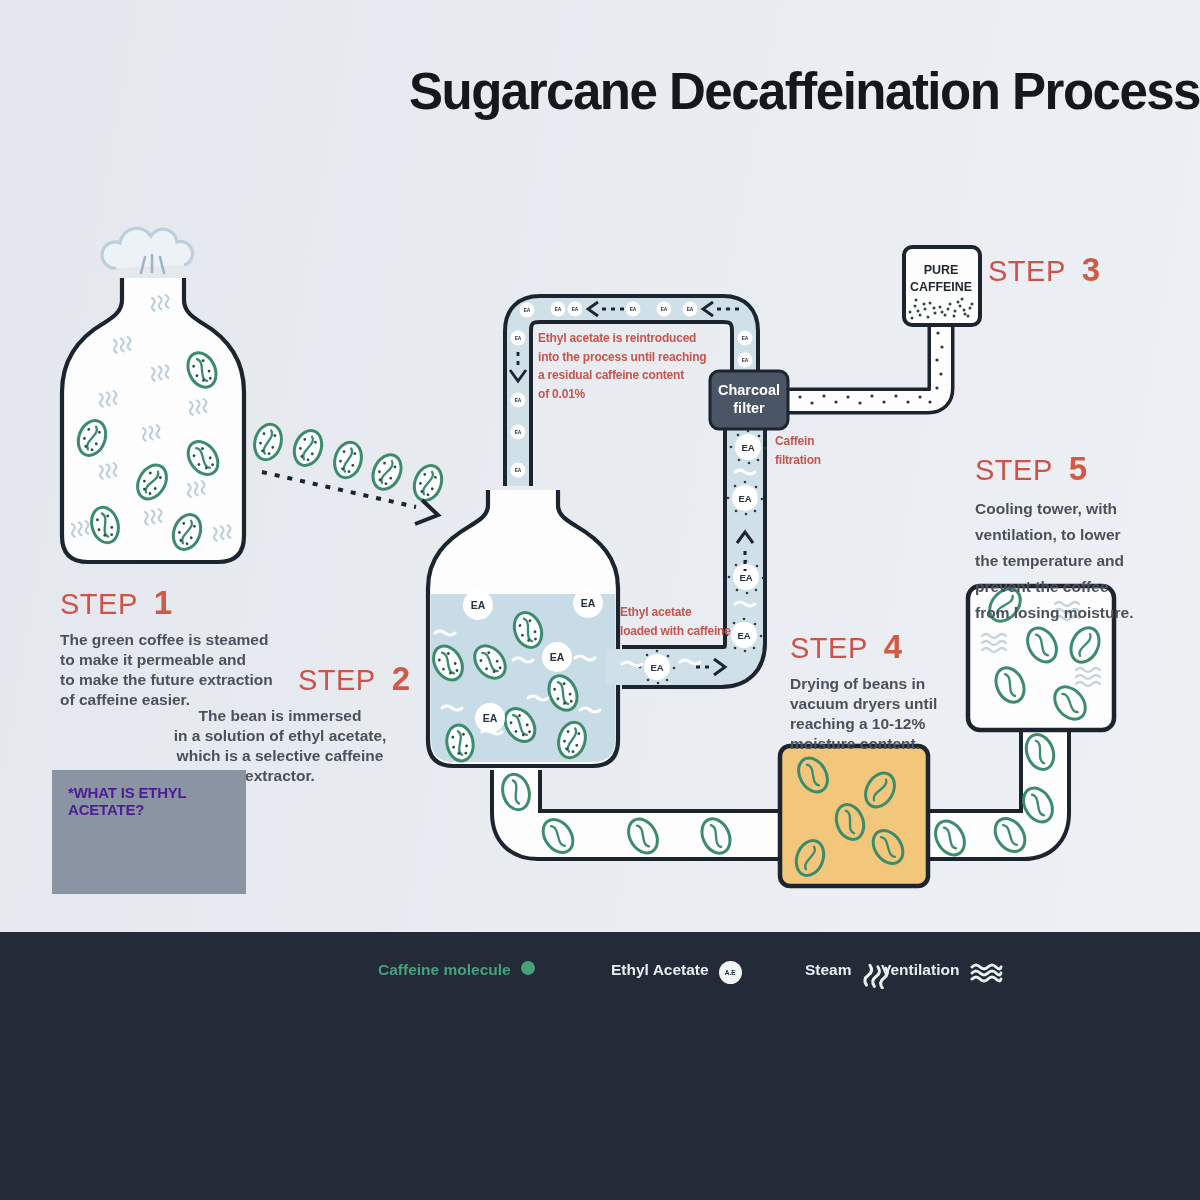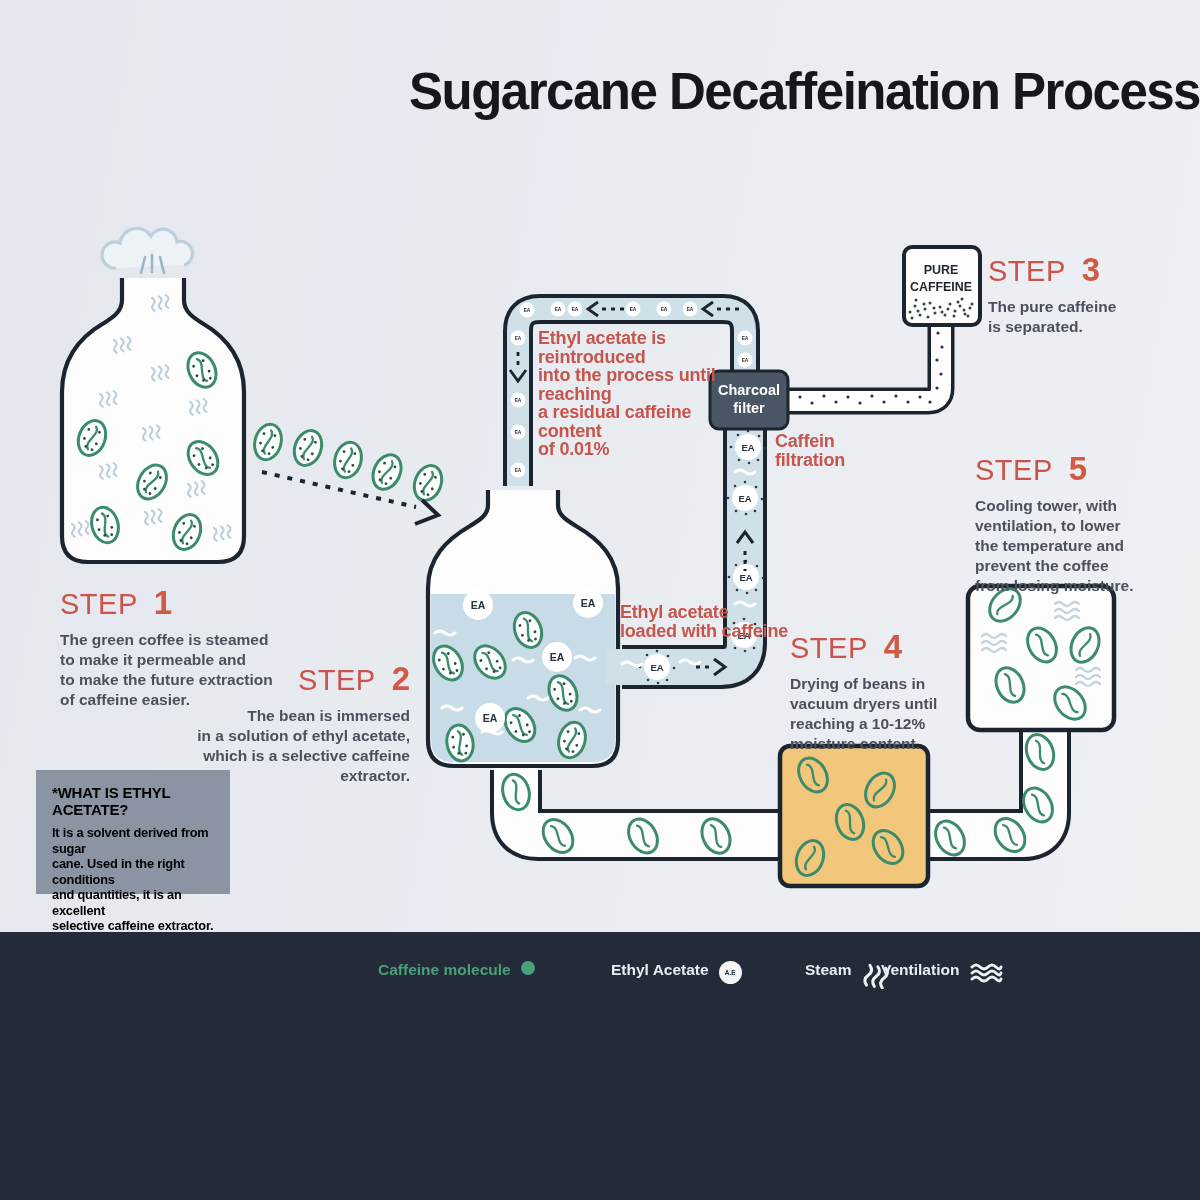--- a/index.html
+++ b/index.html
@@ -8,25 +8,25 @@
          background:linear-gradient(100deg,#e4e7ed,#e9ecf1 55%,#eef0f4)}
   #title{position:absolute;left:0;top:62px;width:1200px;margin:0;text-align:right;
          font-size:51px;font-weight:800;letter-spacing:-1.5px;color:#14171c}
   #dg{position:absolute;left:0;top:0}
   .step{position:absolute;color:#4b515c}
   .step .tt{display:flex;align-items:baseline;gap:16px;color:#cb5349}
   .step.r .tt{justify-content:flex-end}
   .sl{font-size:29px;font-weight:400;letter-spacing:.5px}
   .sn{font-size:33px;font-weight:800;color:#cf5b44}
   .bd{margin-top:8px;font-size:15.5px;font-weight:700;line-height:20px;white-space:pre-line}
-  .step.r .bd{text-align:right}
-  .red{position:absolute;color:#c6554d;font-weight:700;font-size:18px;line-height:18.5px;
+  .step.r .bd{text-align:center}
+  .red{position:absolute;color:#c6554d;font-weight:700;font-size:12px;line-height:18.5px;
        letter-spacing:-.2px;white-space:pre-line}
-  .info{position:absolute;left:36px;top:770px;width:194px;height:124px;background:#8b94a3;
-        box-sizing:border-box;padding:14px 16px;color:#000000}
+  .info{position:absolute;left:52px;top:770px;width:194px;height:124px;background:#8b94a3;
+        box-sizing:border-box;padding:14px 16px;color:#4c1d95}
   .info h3{margin:0;font-size:15px;letter-spacing:-.2px}
   .info p{margin:7px 0 0;font-size:12.8px;line-height:15.5px;font-weight:600;
           letter-spacing:-.2px;white-space:pre-line}
   .dark{position:absolute;left:0;top:932px;width:1200px;height:268px;background:#222b37}
   .leg{position:absolute;top:961px;display:flex;gap:10px;
        font-size:15.5px;font-weight:700;color:#e9edf2;height:26px}
   .leg.green{color:#49a17b}
   .dot{width:14px;height:14px;border-radius:50%;background:#49a17b}
   .badge{width:23px;height:23px;border-radius:50%;background:#f2f4f6;color:#222b37;
          font-size:6.5px;font-weight:800;display:flex;align-items:center;justify-content:center}
@@ -397,62 +397,56 @@
 in a solution of ethyl acetate,
 which is a selective caffeine
 extractor.</div>
   </div>
 
   <div class="step" style="left:988px;top:251px;width:180px">
     <div class="tt">
       <span class="sl">STEP</span>
       <span class="sn">3</span>
     </div>
-    <div class="bd">The pure caffeine
-is separated.</div>
   </div>
 
   <div class="step" style="left:790px;top:628px;width:170px">
     <div class="tt">
       <span class="sl">STEP</span>
       <span class="sn">4</span>
     </div>
     <div class="bd">Drying of beans in
 vacuum dryers until
 reaching a 10-12%
 moisture content.</div>
   </div>
 
   <div class="step" style="left:975px;top:450px;width:170px">
     <div class="tt">
       <span class="sl">STEP</span>
       <span class="sn">5</span>
     </div>
-    <div class="bd" style="line-height:20px">Cooling tower, with
+    <div class="bd" style="line-height:26px">Cooling tower, with
 ventilation, to lower
 the temperature and
 prevent the coffee
 from losing moisture.</div>
   </div>
 
   <div class="red" style="left:538px;top:329px;width:190px">Ethyl acetate is reintroduced
 into the process until reaching
 a residual caffeine content
 of 0.01%</div>
   <div class="red" style="left:775px;top:432px">Caffein
 filtration</div>
   <div class="red" style="left:620px;top:603px">Ethyl acetate
 loaded with caffeine</div>
 
   <div class="info">
     <h3>*WHAT IS ETHYL ACETATE?</h3>
-    <p>It is a solvent derived from sugar
-cane. Used in the right conditions
-and quantities, it is an excellent
-selective caffeine extractor.</p>
   </div>
 
   <div class="dark"></div>
 
   <div class="leg green" style="left:378px">
     <span>Caffeine molecule</span>
     <span class="dot"></span>
   </div>
   <div class="leg" style="left:611px">
     <span>Ethyl Acetate</span>

